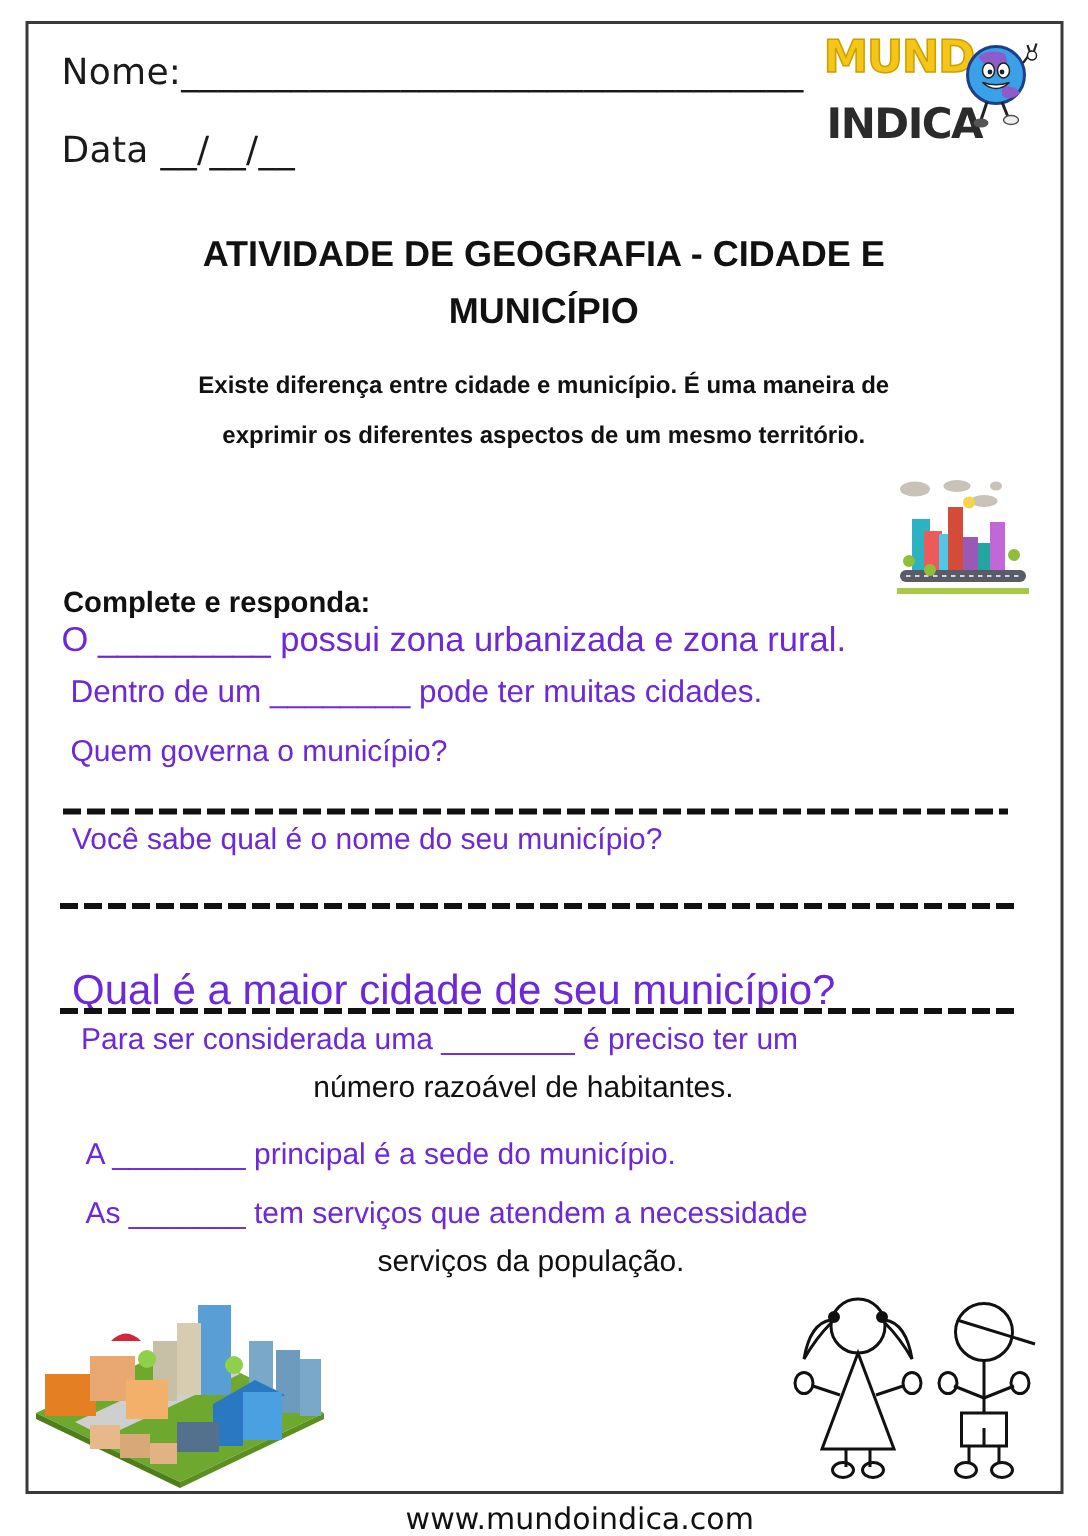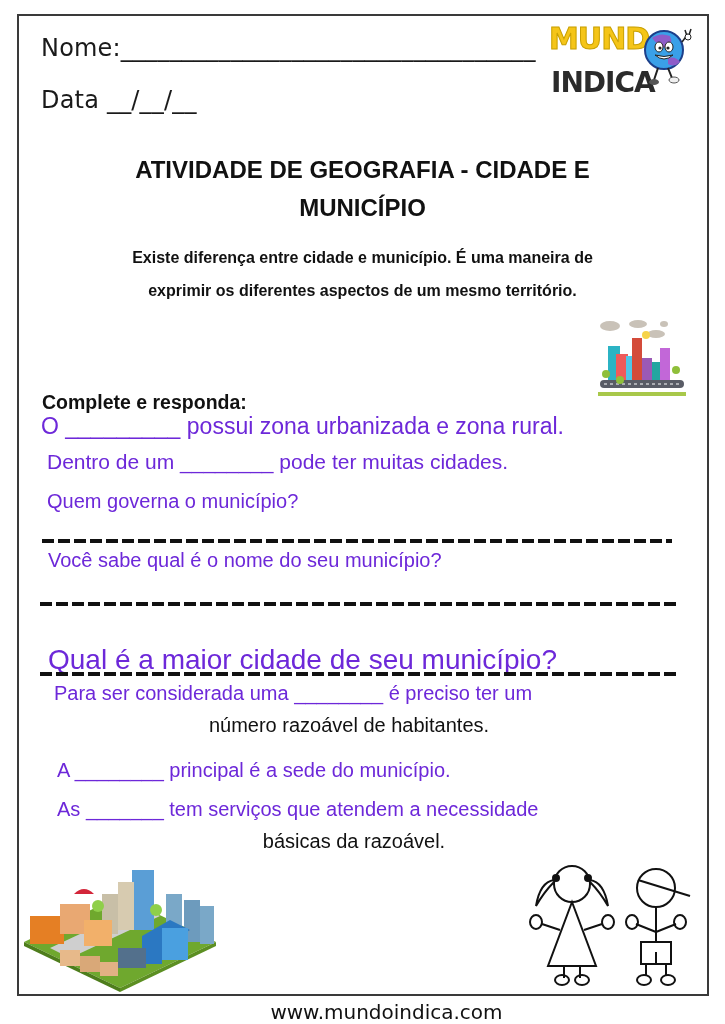--- a/index.html
+++ b/index.html
@@ -90,21 +90,21 @@
 <div class="abs q" style="left:48px; top:644px; font-size:28px;">Qual é a maior cidade de seu município?</div>
 
 <div class="dash" style="left:40px; top:672px; width:638px;"></div>
 
 <div class="abs q" style="left:54px; top:682px; font-size:20px;">Para ser considerada  uma ________ é preciso ter um</div>
 <div class="abs qc" style="top:714px; font-size:20px;">número razoável de habitantes.</div>
 
 <div class="abs q" style="left:57px; top:759px; font-size:20px;">A ________ principal é a sede do município.</div>
 
 <div class="abs q" style="left:57px; top:798px; font-size:20px;">As _______ tem serviços que atendem a necessidade</div>
-<div class="abs qc" style="top:830px; font-size:20px; padding-left:10px; box-sizing:border-box;">básicas da razoável.</div>
+<div class="abs qc" style="top:830px; font-size:20px; padding-left:10px; box-sizing:border-box;">serviços da população.</div>
 
 <svg class="abs" style="left:20px; top:862px;" width="200" height="130" viewBox="0 0 200 130">
   <polygon points="4,80 100,34 196,80 100,126" fill="#6fa82e"></polygon>
   <polygon points="4,80 100,126 100,130 4,84" fill="#4e7d1c"></polygon>
   <polygon points="196,80 100,126 100,130 196,84" fill="#5c8f22"></polygon>
   <polygon points="30,86 120,44 140,54 50,96" fill="#cfcfcf"></polygon>
   <rect x="112" y="8" width="22" height="60" fill="#5a9ed6"></rect>
   <rect x="98" y="20" width="16" height="48" fill="#d7cbb0"></rect>
   <rect x="82" y="32" width="16" height="40" fill="#c8bfa7"></rect>
   <rect x="146" y="32" width="16" height="44" fill="#7aa8c8"></rect>

